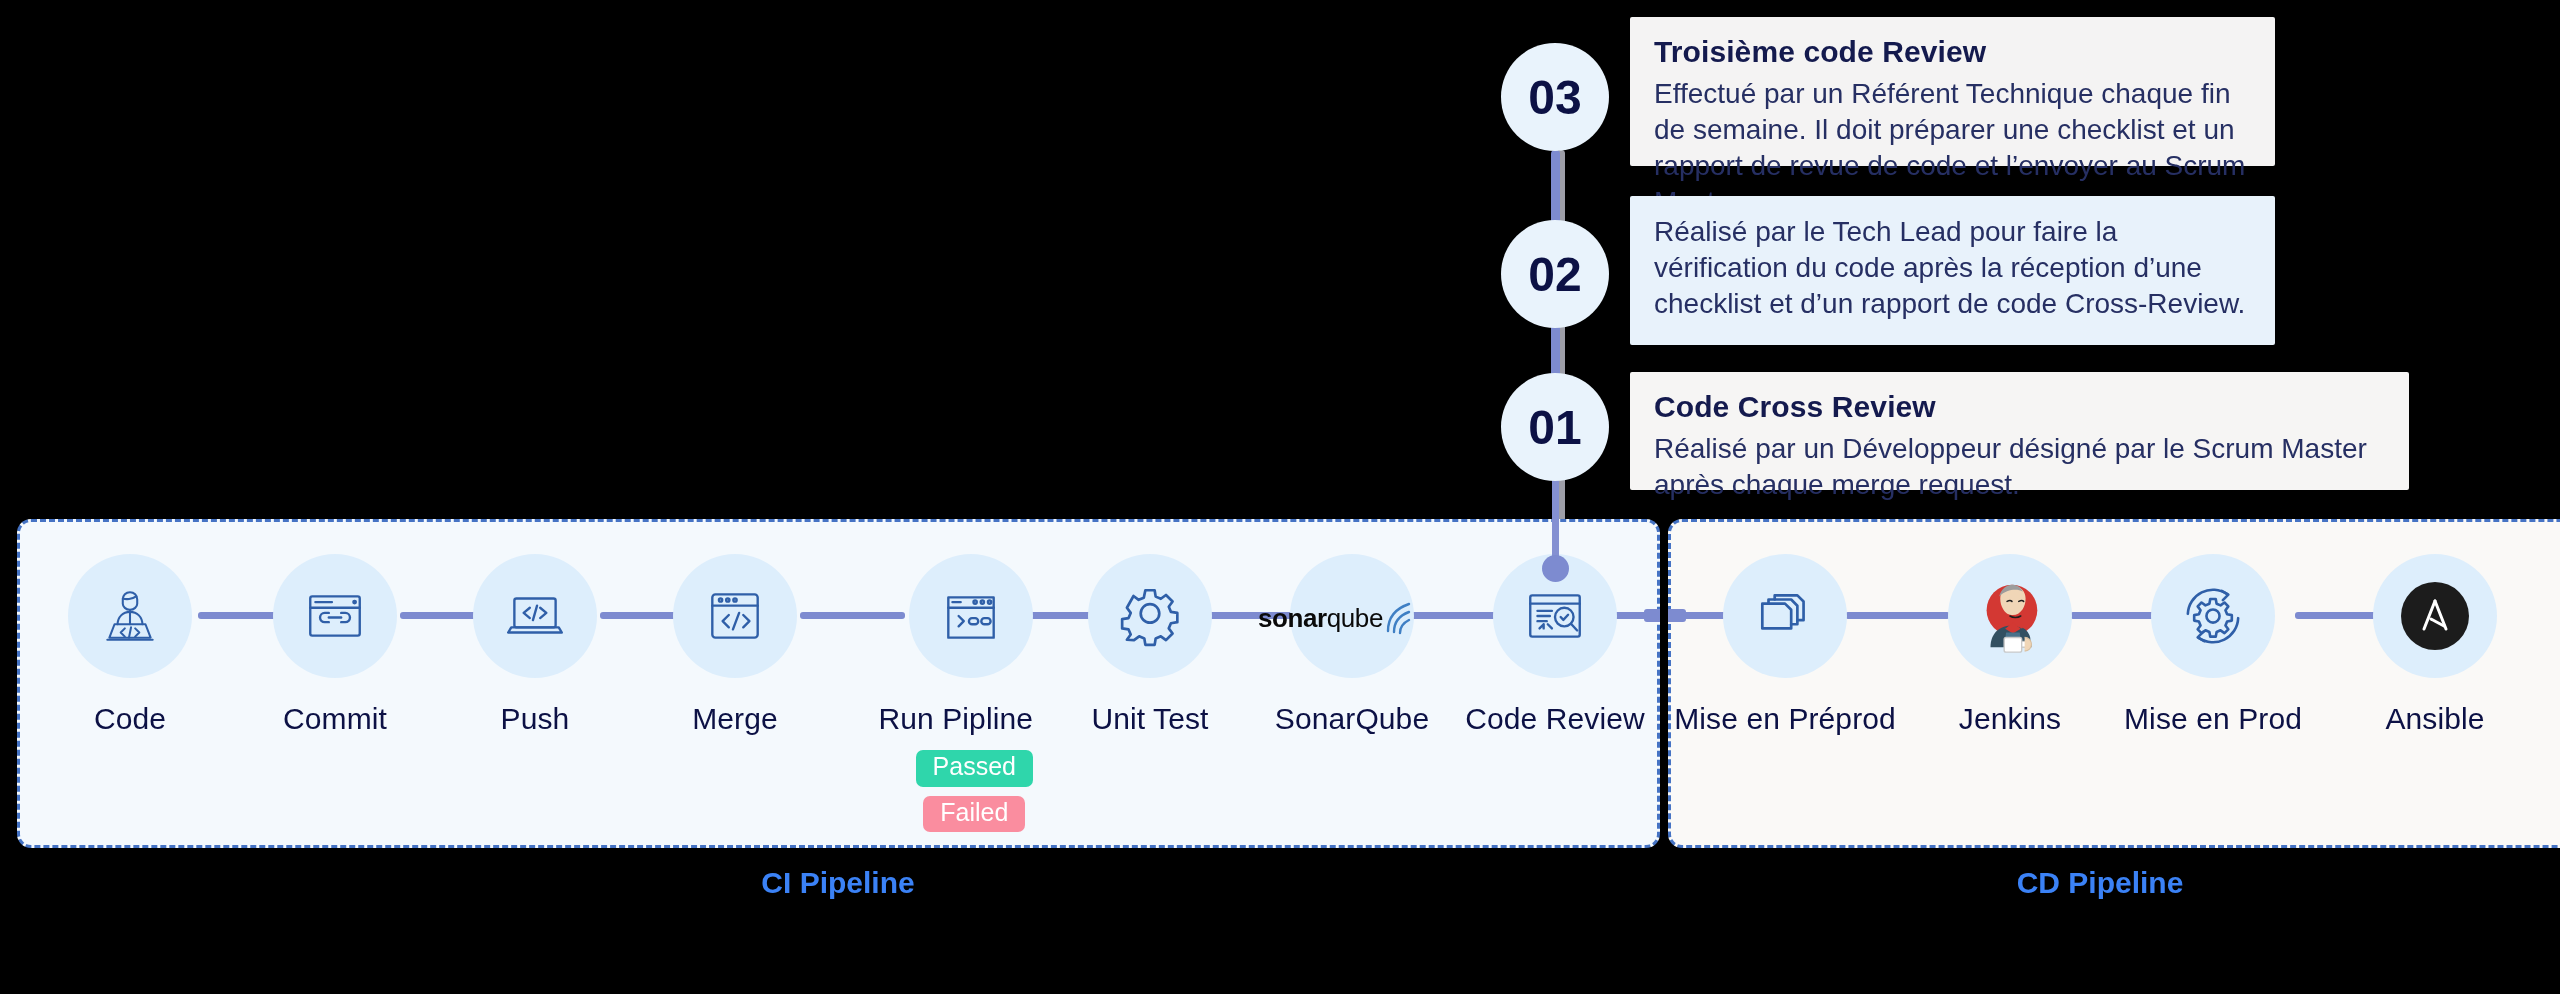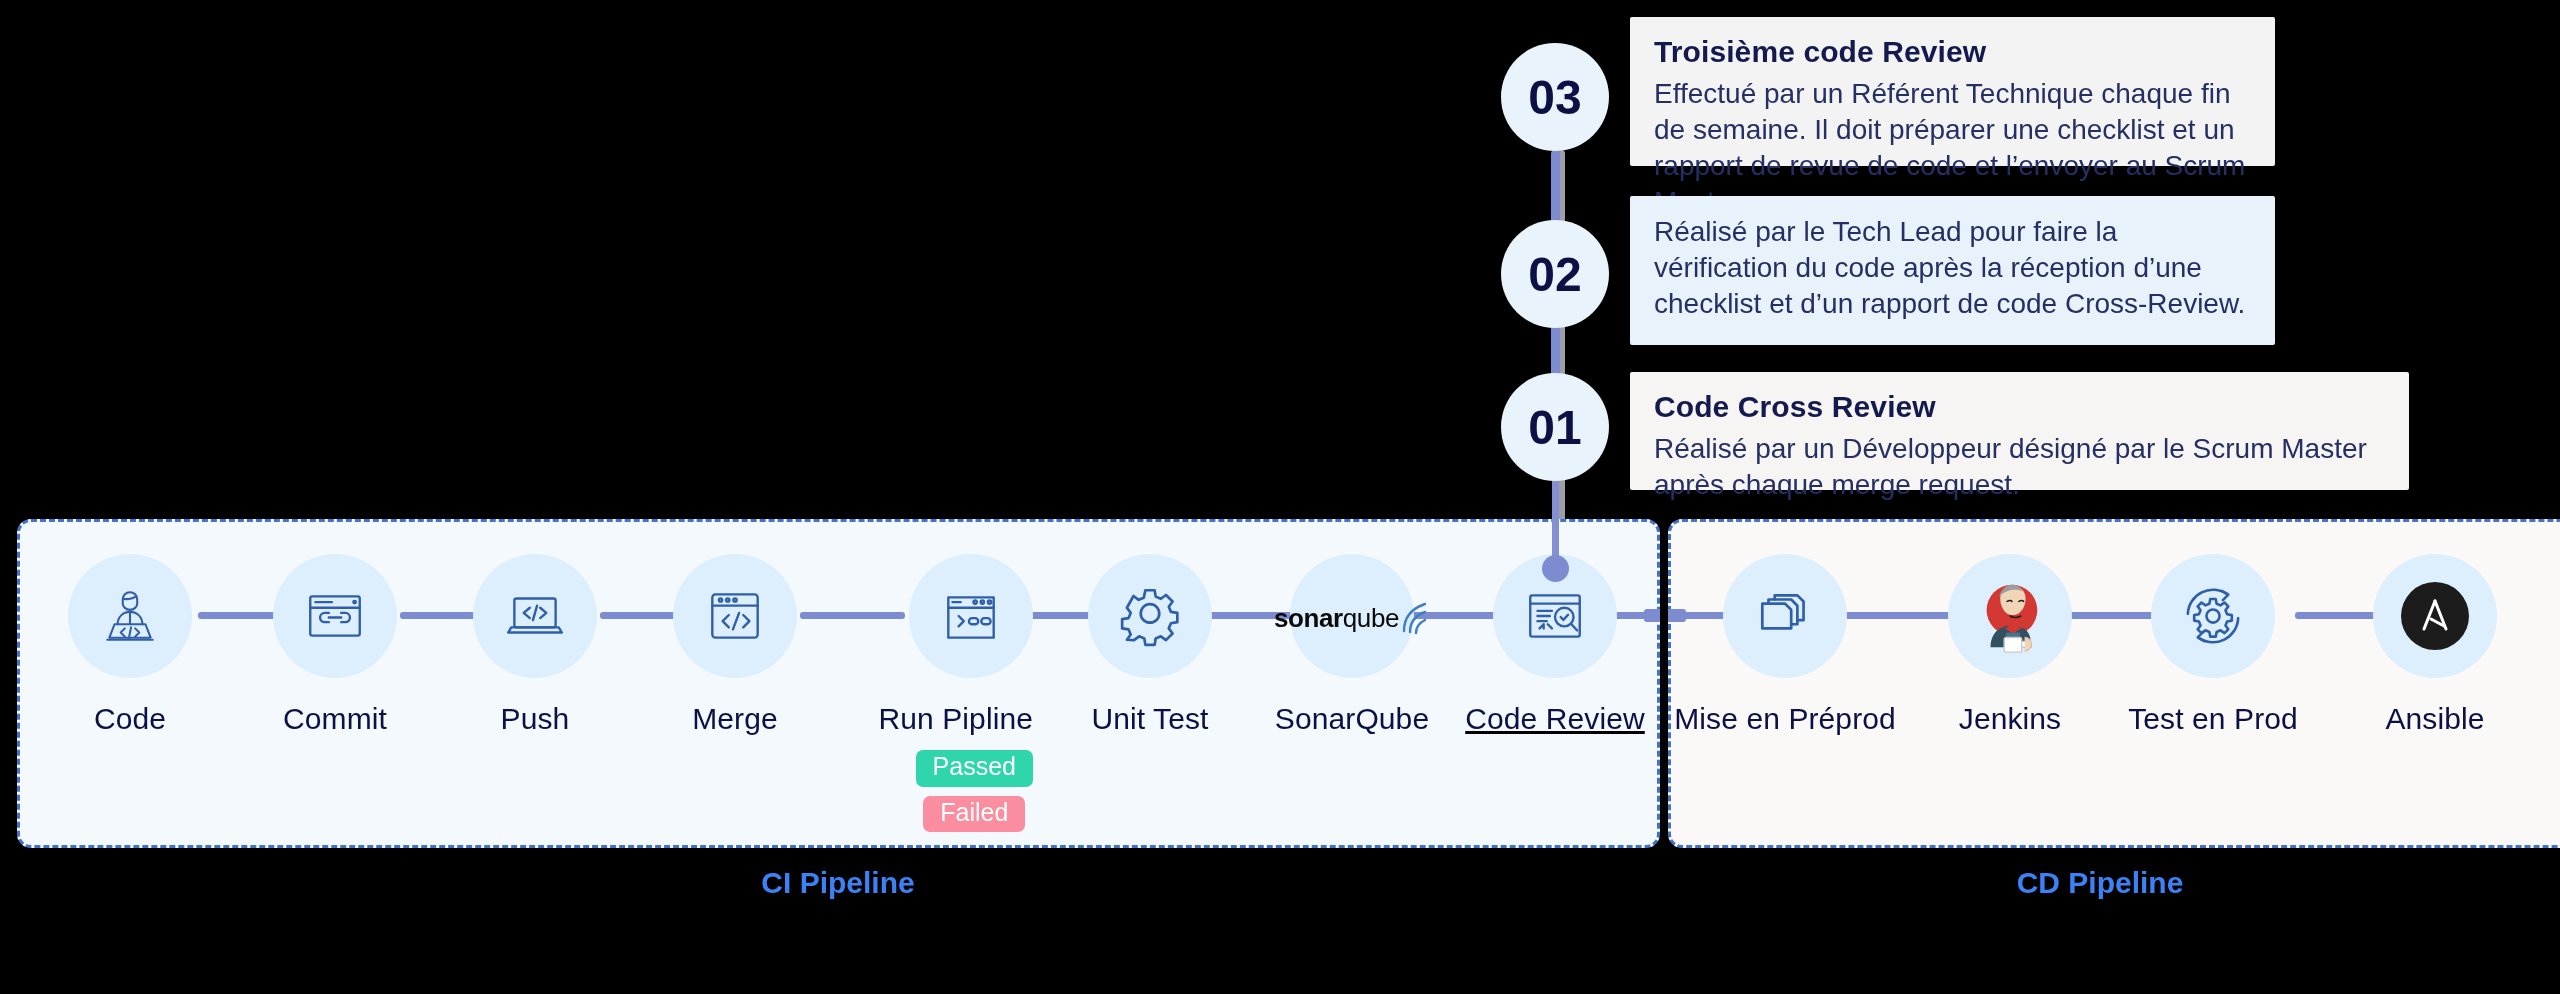--- a/index.html
+++ b/index.html
@@ -184,37 +184,37 @@
     <div class="bubble">
       <svg class="ic" width="66" height="66" viewBox="0 0 64 64" fill="none" stroke="#2f5fa8" stroke-width="2.6" stroke-linejoin="round">
         <path d="M27.5 7h9l1 6.2 5 2.1 5-3.7 6.4 6.4-3.7 5 2.1 5 6.2 1v9l-6.2 1-2.1 5 3.7 5-6.4 6.4-5-3.7-5 2.1-1 6.2h-9l-1-6.2-5-2.1-5 3.7L9.6 55l3.7-5-2.1-5L5 44v-9l6.2-1 2.1-5-3.7-5L16 12.6l5 3.7 5-2.1z"></path>
         <circle cx="32" cy="39.5" r="9" transform="translate(0,-10)"></circle>
       </svg>
     </div>
     <div class="node-label">Unit Test</div>
   </div>
 
   <div class="node" style="left:1352px;">
-    <div class="bubble" style="overflow:visible;">
+    <div class="bubble" style="overflow:visible;justify-content:flex-end;">
       <div style="position:relative;display:flex;align-items:flex-end;">
         <div class="sq-logo">
           <span>sonar</span>
             <span class="thin">qube</span>
         </div>
         <svg width="30" height="34" viewBox="0 0 30 34" fill="none" stroke="#3f7fc4" stroke-width="2.4" stroke-linecap="round" style="margin-left:1px;margin-bottom:-4px;">
           <path d="M4 30C4 18 10 8 25 3"></path>
           <path d="M10 31C10 22 14 15 25 11"></path>
           <path d="M16 32c0-6 3-10 9-13"></path>
         </svg>
       </div>
     </div>
     <div class="node-label">SonarQube</div>
   </div>
 
-  <div class="node" style="left:1555px;text-decoration:underline;">
+  <div class="node" style="left:1555px;">
     <div class="bubble">
       <svg class="ic" width="66" height="66" viewBox="0 0 64 64" fill="none" stroke="#2f5fa8" stroke-width="2.3" stroke-linecap="round" stroke-linejoin="round">
         <rect x="8" y="12" width="48" height="40" rx="2"></rect>
         <path d="M8 20h48"></path>
         <path d="M15 27h14M15 32h12M15 37h9"></path>
         <path d="M17 44l4-4M25 40l4 4M21 40v4"></path>
         <circle cx="41" cy="33" r="9"></circle>
         <path d="M37.5 33l2.6 2.8 4.6-5"></path>
         <path d="M47.5 39.5l6 6.5"></path>
       </svg>
@@ -258,21 +258,21 @@
     <div class="bubble">
       <svg class="ic" width="70" height="70" viewBox="0 0 64 64" fill="none" stroke="#2f5fa8" stroke-width="2.4" stroke-linecap="round" stroke-linejoin="round">
         <path d="M9 30A23 23 0 0 1 45 12"></path>
         <path d="M55 34A23 23 0 0 1 19 52"></path>
         <path d="M40 9l6 3.5-5 5"></path>
         <path d="M24 55l-6-3.5 5-5"></path>
         <path d="M29.5 16.5h5l.8 4.3 3.6 1.5 3.6-2.6 3.5 3.5-2.6 3.6 1.5 3.6 4.3.8v5l-4.3.8-1.5 3.6 2.6 3.6-3.5 3.5-3.6-2.6-3.6 1.5-.8 4.3h-5l-.8-4.3-3.6-1.5-3.6 2.6-3.5-3.5 2.6-3.6-1.5-3.6-4.3-.8v-5l4.3-.8 1.5-3.6-2.6-3.6 3.5-3.5 3.6 2.6 3.6-1.5z"></path>
         <circle cx="32" cy="32" r="6"></circle>
       </svg>
     </div>
-    <div class="node-label">Test en Prod</div>
+    <div class="node-label">Mise en Prod</div>
   </div>
 
   <div class="node cd" style="left:2435px;">
     <div class="bubble">
       <div class="ans">
         <svg width="44" height="44" viewBox="0 0 44 44" fill="none" stroke="#ffffff" stroke-width="3" stroke-linecap="round" stroke-linejoin="round">
           <path d="M22 7l11 28"></path>
           <path d="M22 7L11 35"></path>
           <path d="M18 25l13 7"></path>
         </svg>

